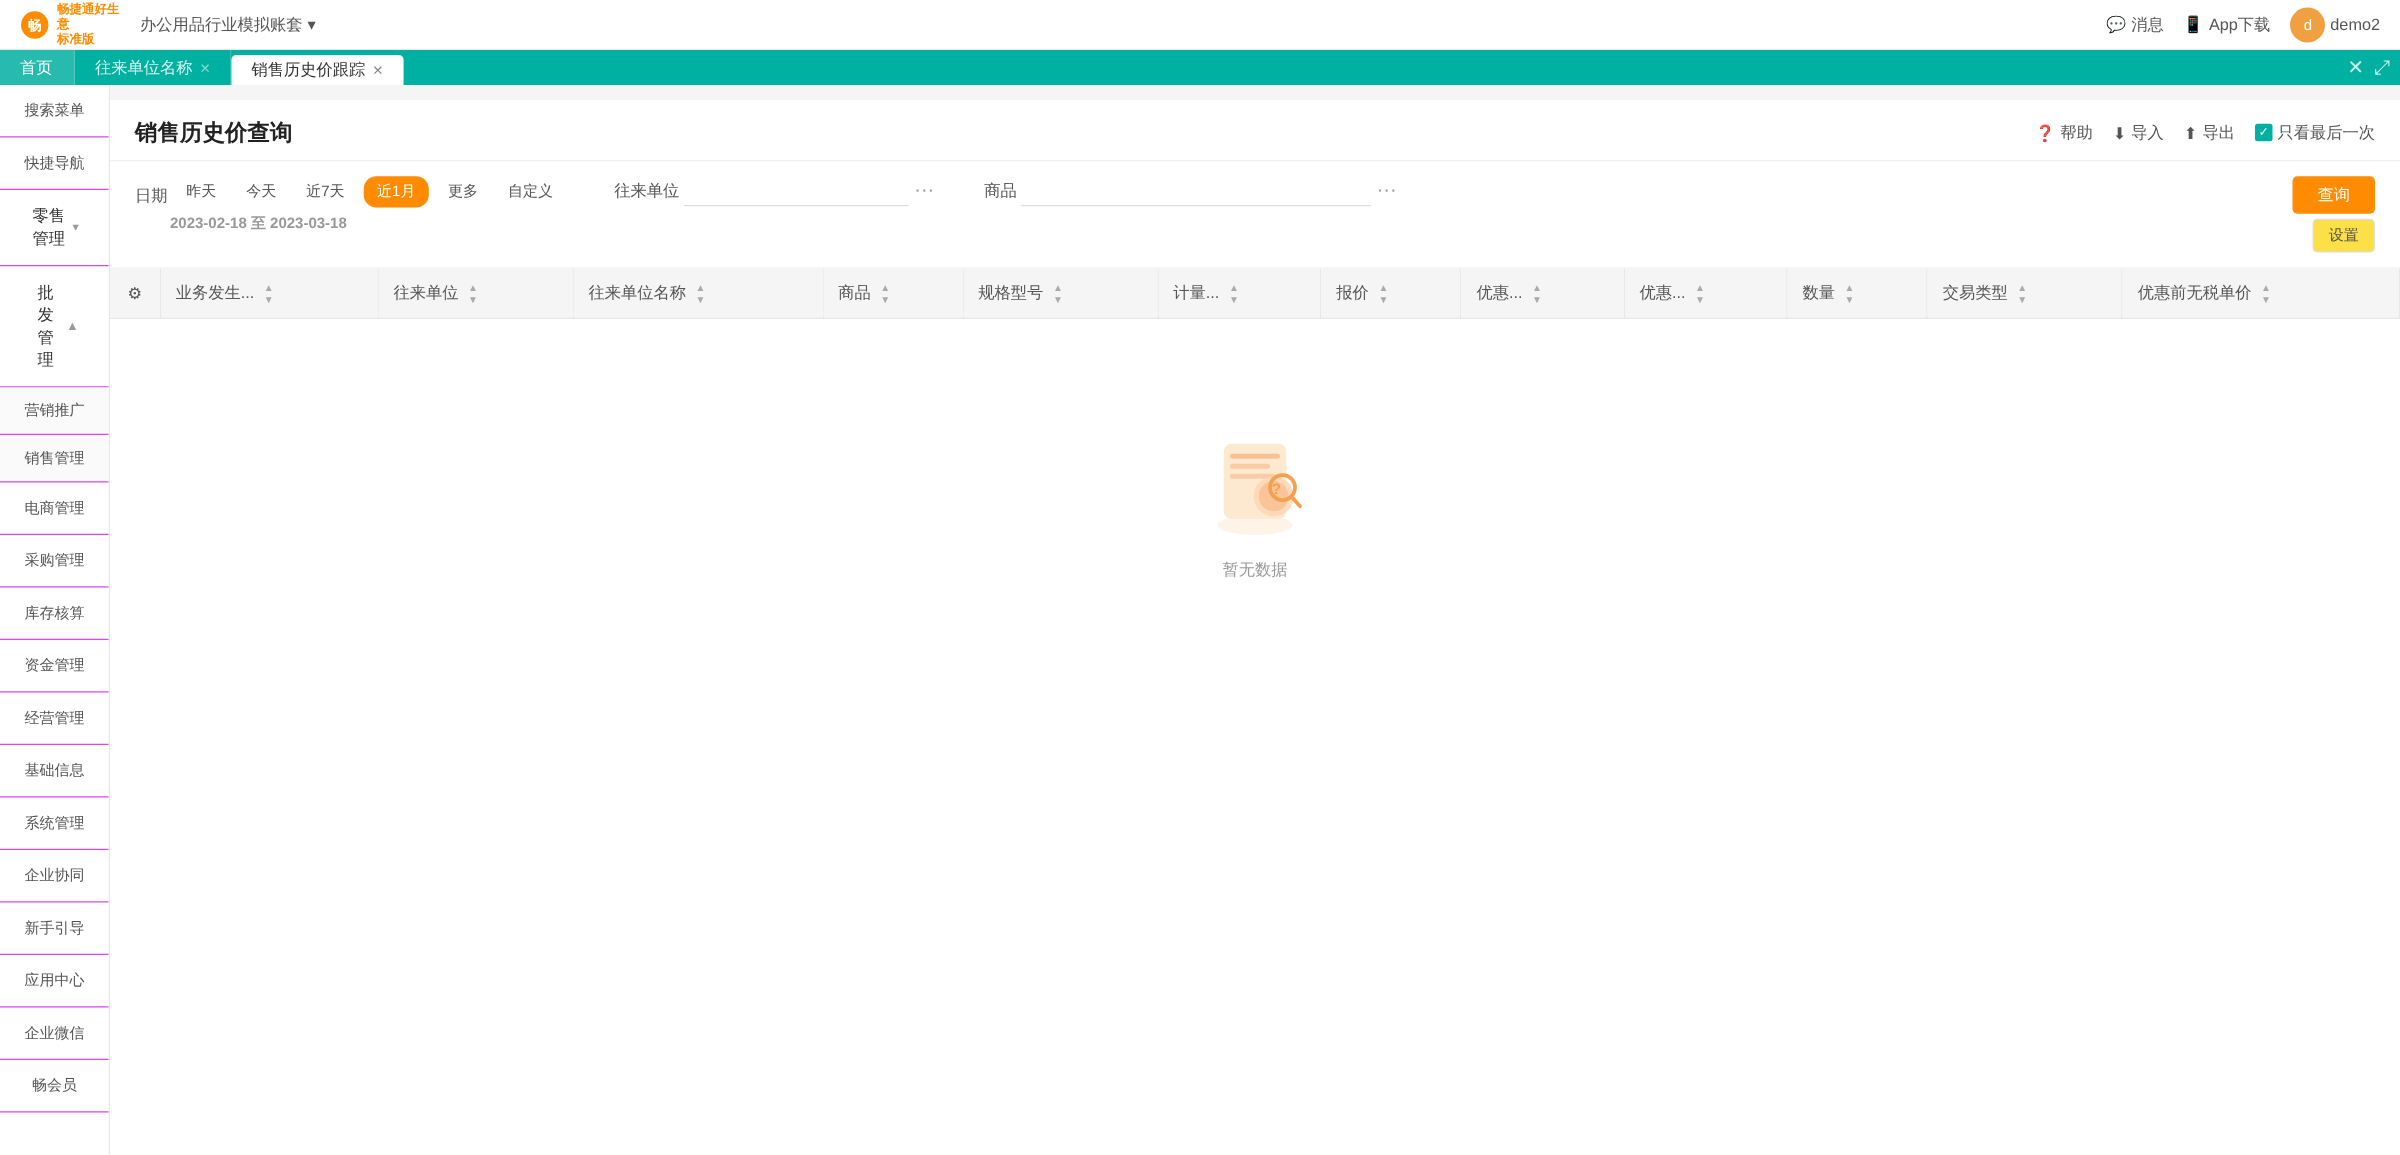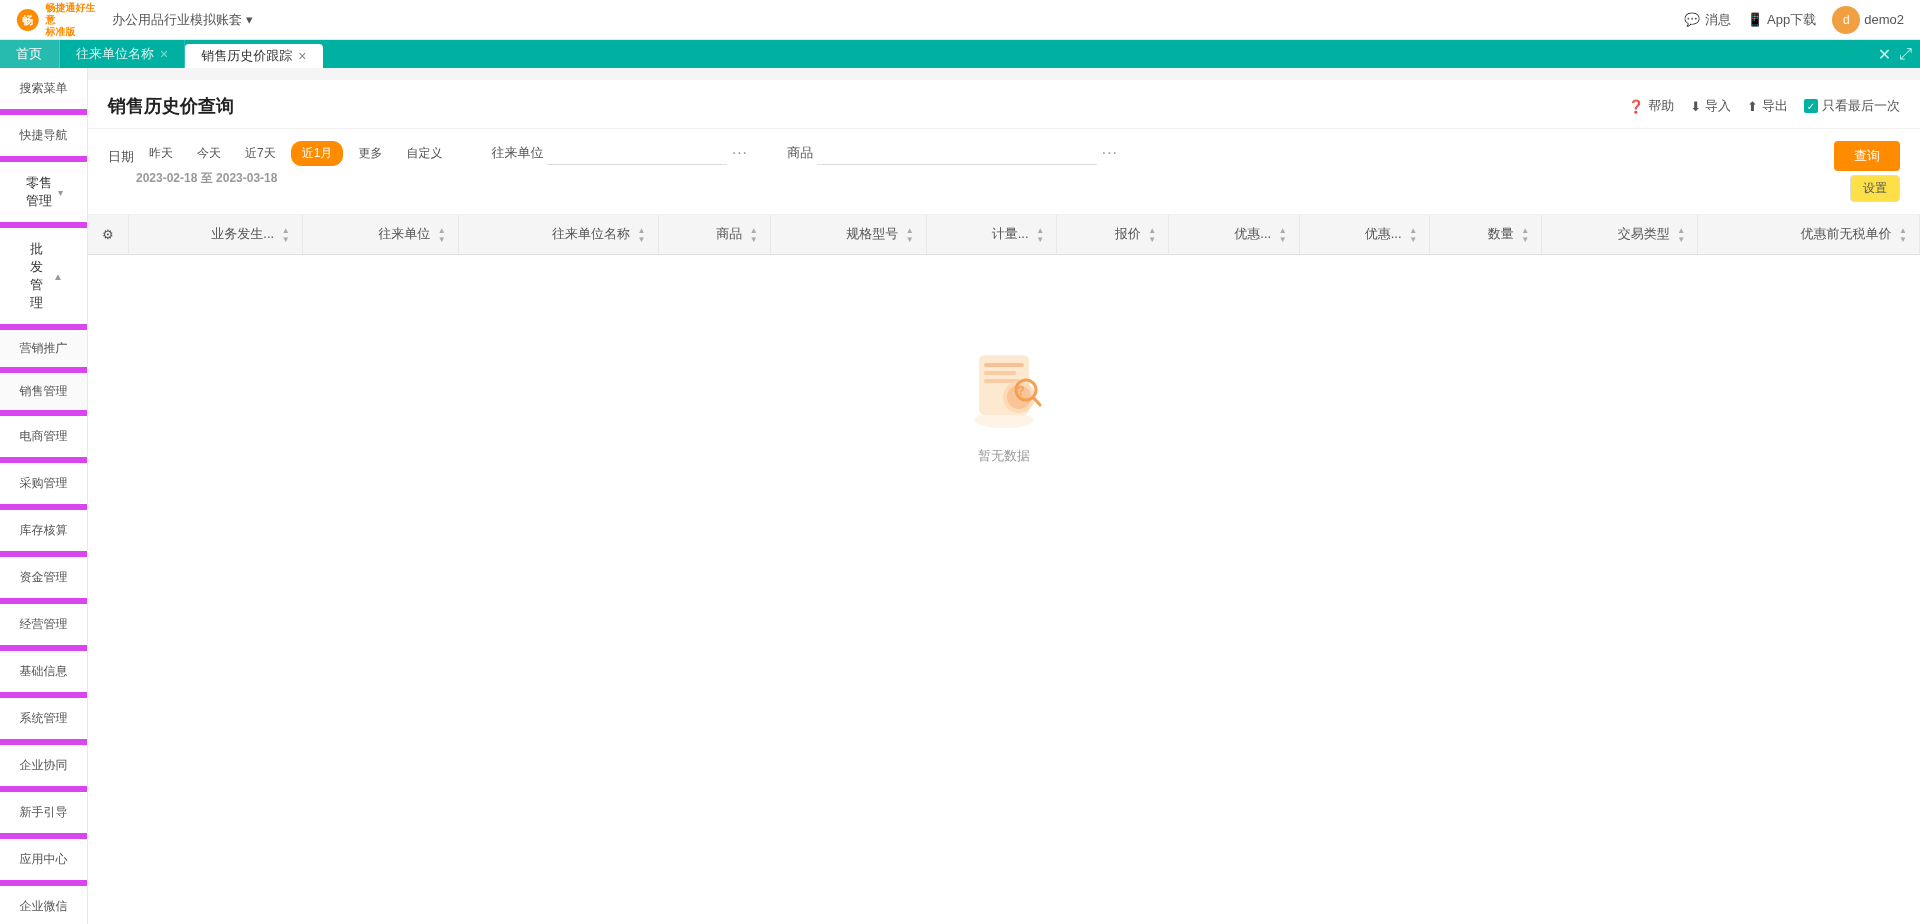--- a/index.html
+++ b/index.html
@@ -129,21 +129,21 @@
       flex-direction: column;
       overflow-y: auto;
       flex-shrink: 0;
     }
     .sidebar-item {
       padding: 12px 4px;
       text-align: center;
       cursor: pointer;
       color: #555;
       font-size: 12px;
-      border-bottom: 6px solid #d946ef;
+      border-bottom: 1px solid #d946ef;
       position: relative;
     }
     .sidebar-item.section-header {
       display: flex;
       align-items: center;
       justify-content: center;
       gap: 4px;
       font-size: 13px;
       font-weight: 500;
       color: #333;
@@ -278,21 +278,21 @@
     .data-table {
       width: 100%;
       border-collapse: collapse;
       font-size: 13px;
     }
     .data-table thead th {
       background: #f5f5f5;
       border-bottom: 1px solid #e0e0e0;
       border-right: 1px solid #e8e8e8;
       padding: 10px 12px;
-      text-align: right;
+      text-align: left;
       color: #555;
       font-weight: 500;
       white-space: nowrap;
       position: sticky;
       top: 0;
       z-index: 1;
     }
     .data-table thead th .sort-arrows {
       display: inline-flex;
       flex-direction: column;

